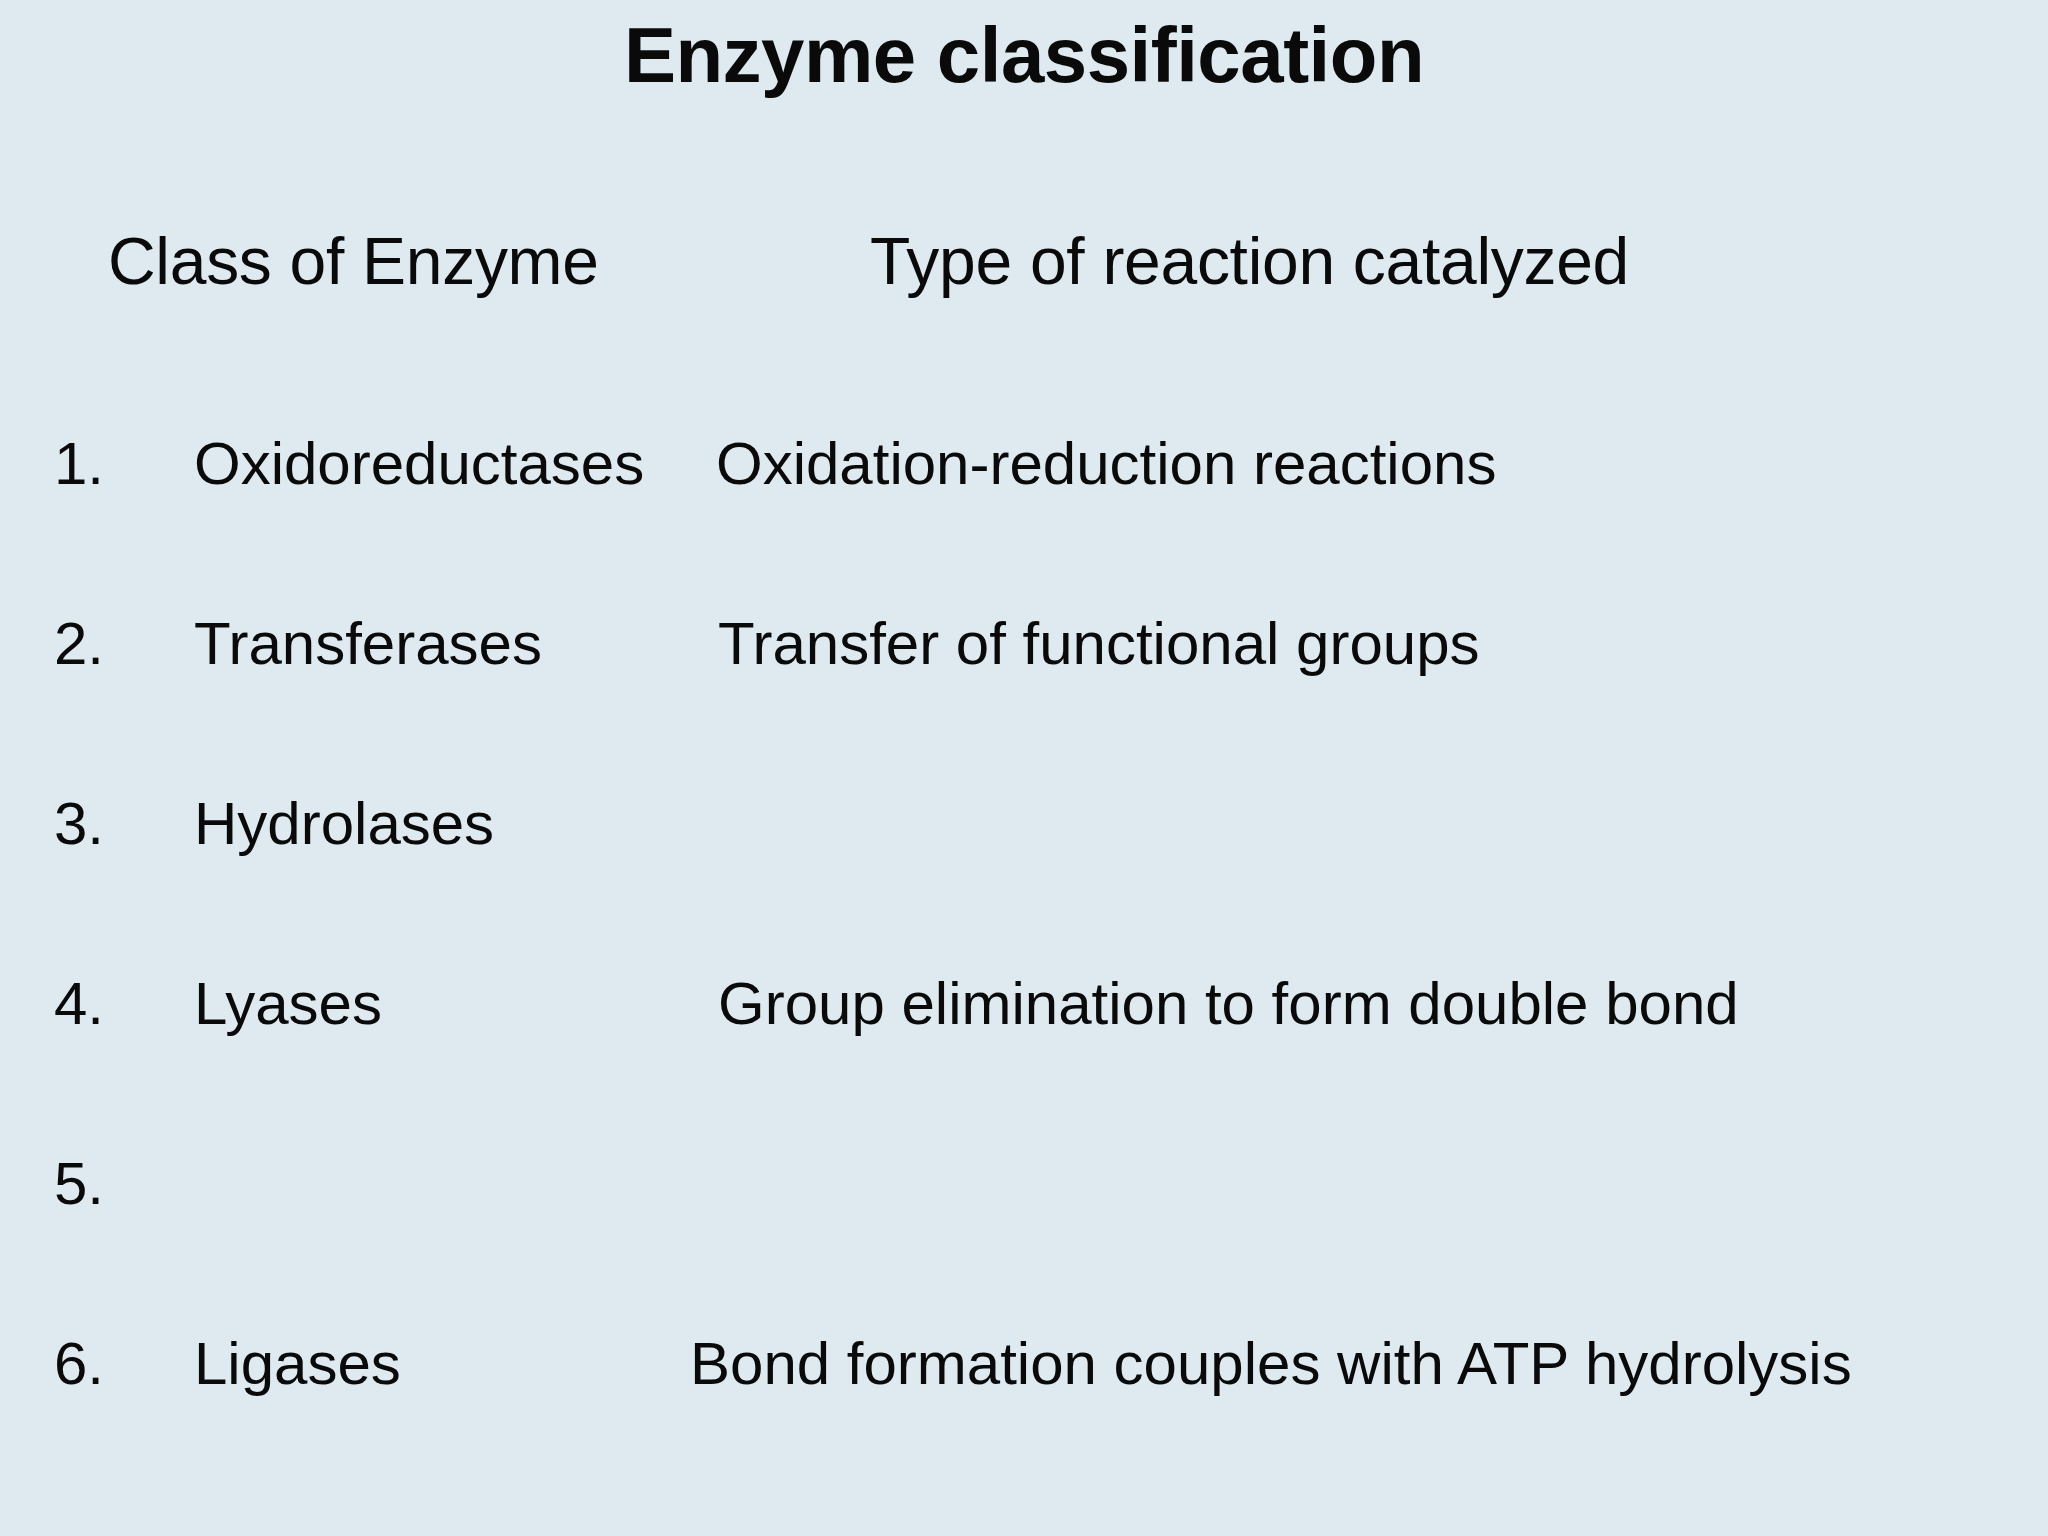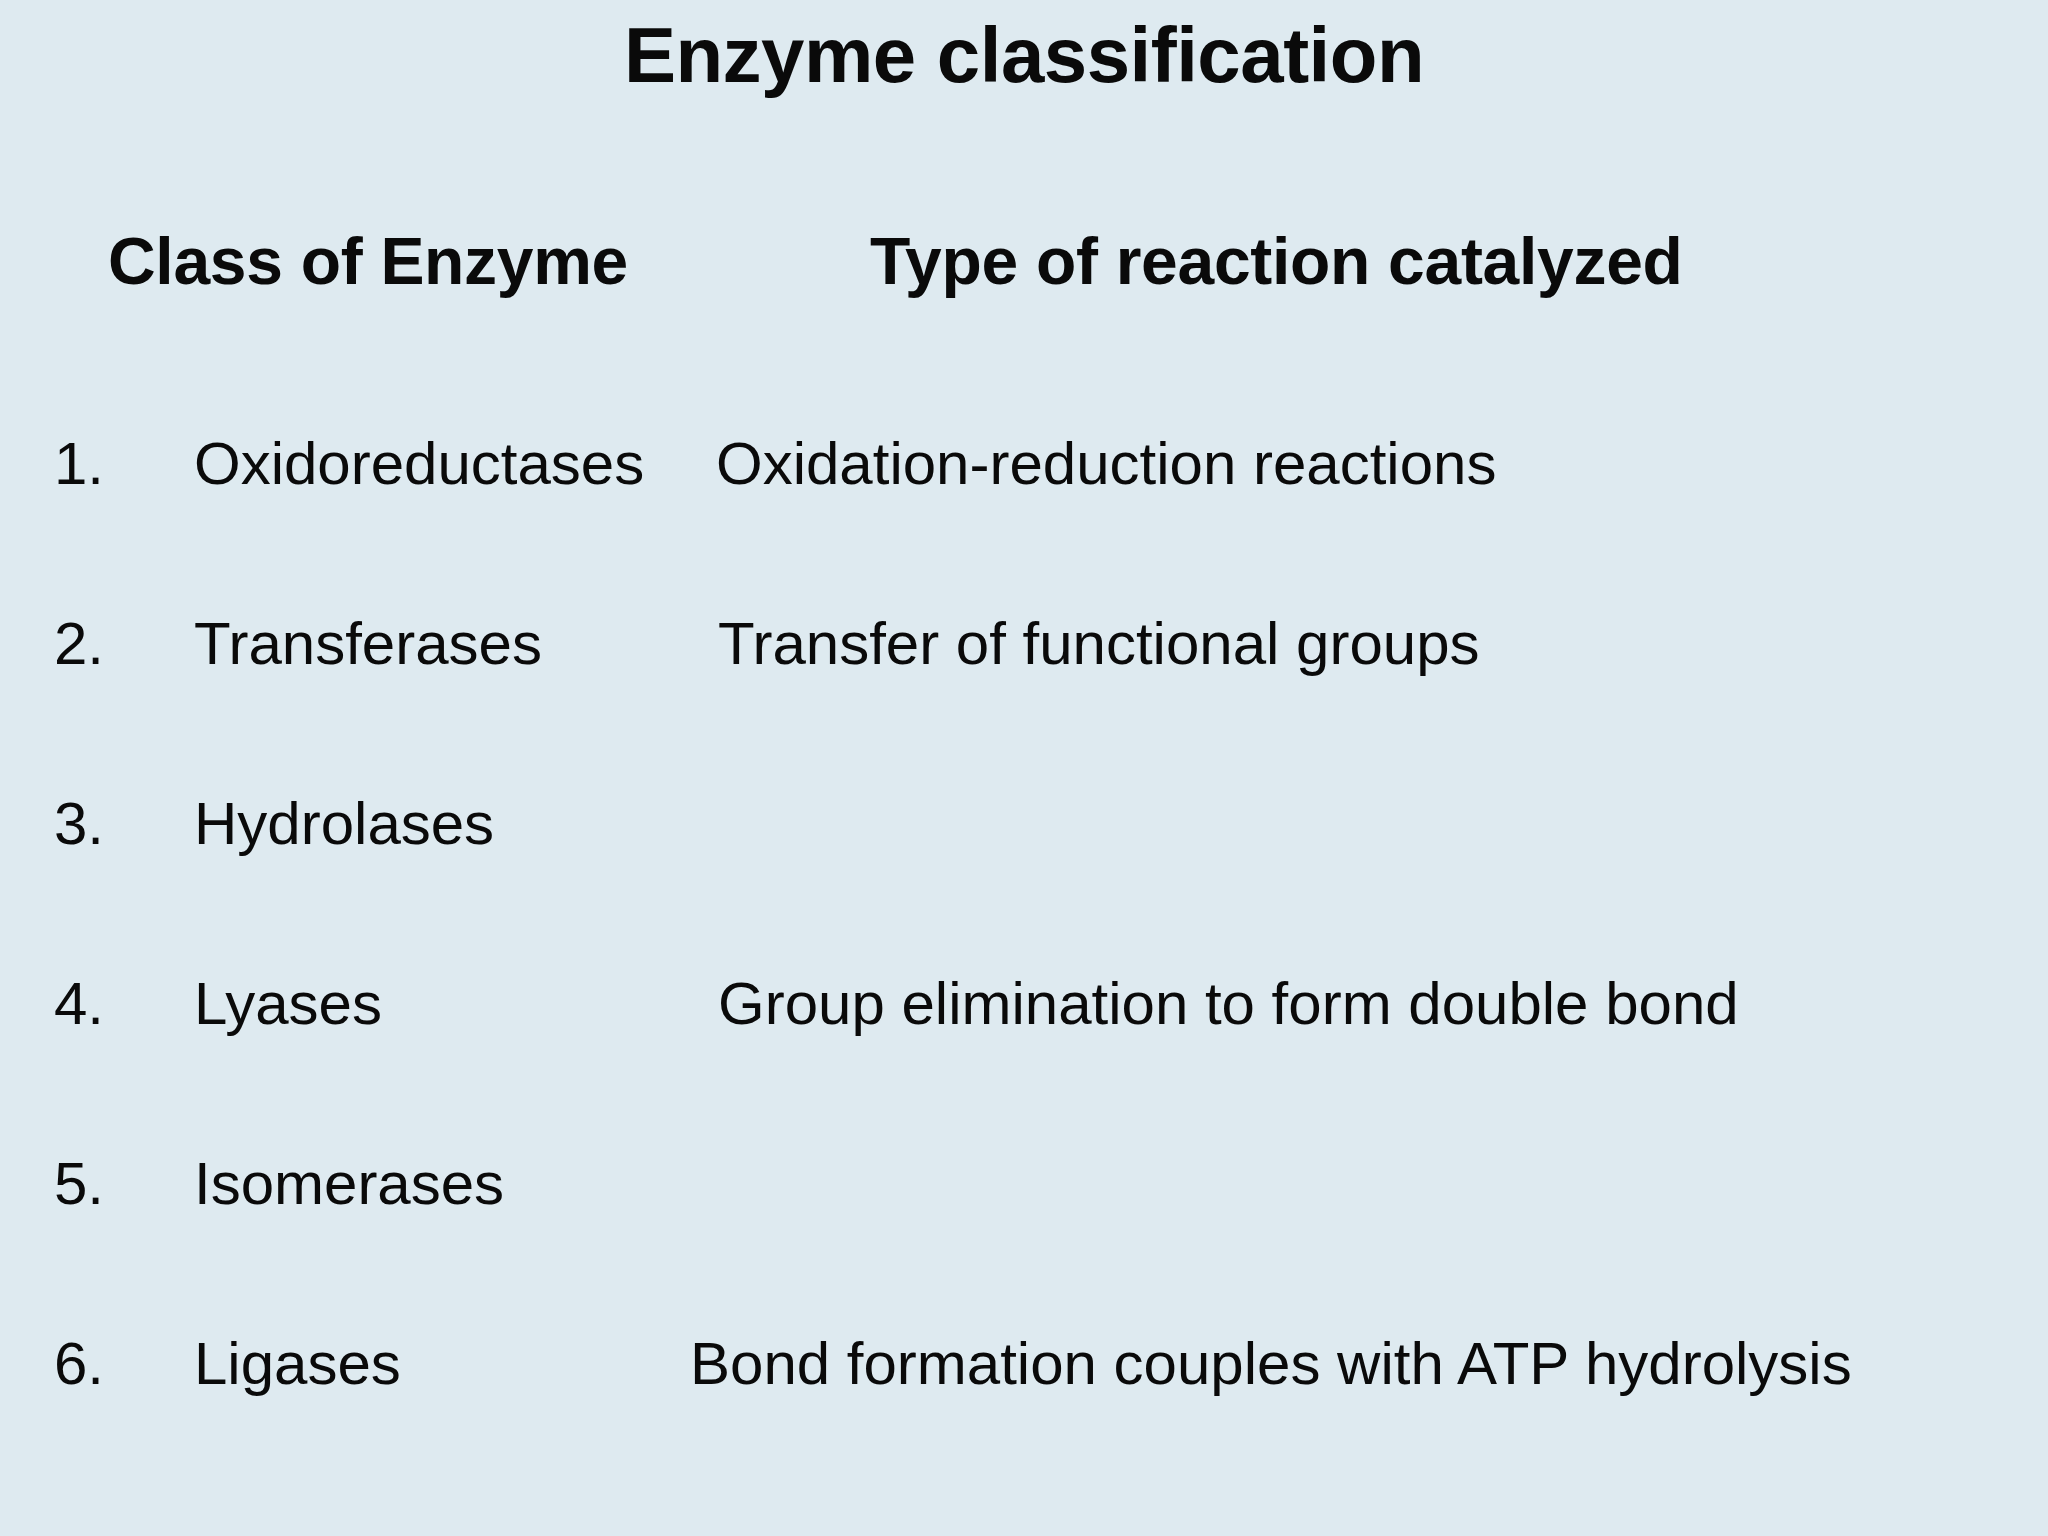--- a/index.html
+++ b/index.html
@@ -36,21 +36,21 @@
   .header-row {
     position: absolute;
     left: 0;
     top: 228px;
     width: 2048px;
     height: 84px;
   }
   .col-head {
     position: absolute;
     font-size: 66px;
-    font-weight: bold;
+    font-weight: normal;
     line-height: 1.0;
     letter-spacing: -0.3px;
     white-space: nowrap;
   }
   .col-head-class { left: 108px; top: 0; }
   .col-head-type  { left: 870px; top: 0; }
 
   .rows {
     position: absolute;
     left: 0;
@@ -121,21 +121,20 @@
     </div>
 
     <div class="row">
       <span class="num">4.</span>
       <span class="cls">Lyases</span>
       <span class="rxn rxn-b">Group elimination to form double bond</span>
     </div>
 
     <div class="row">
       <span class="num">5.</span>
-      <span class="cls">Isomerases</span>
     </div>
 
     <div class="row">
       <span class="num">6.</span>
       <span class="cls">Ligases</span>
       <span class="rxn rxn-c">Bond formation couples with ATP hydrolysis</span>
     </div>
 
   </div>
 </div>

